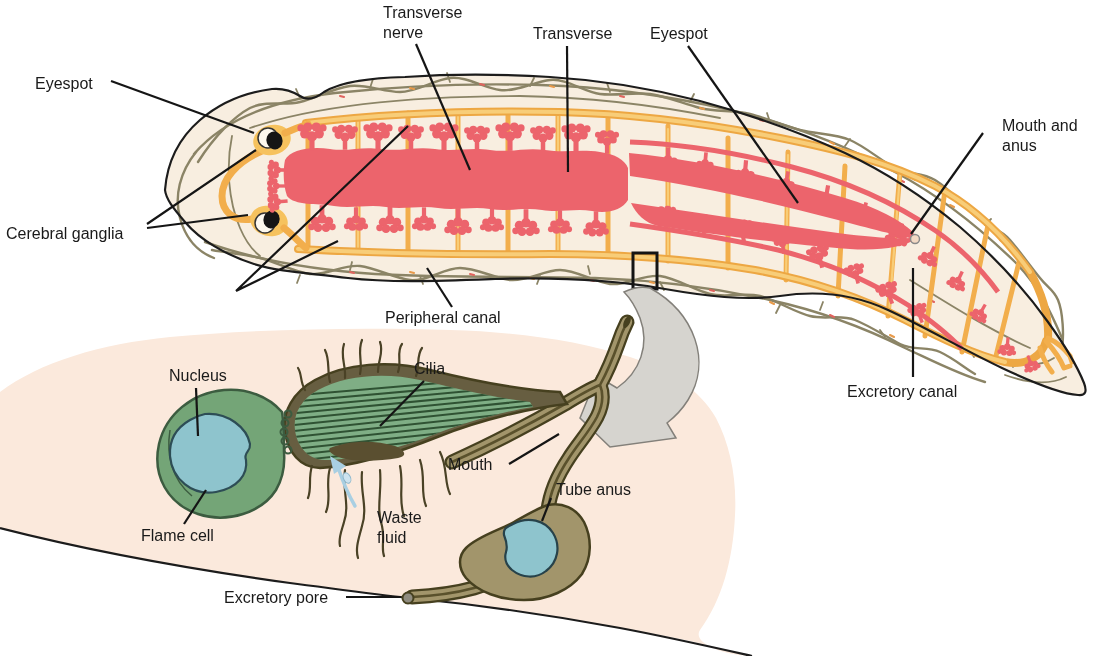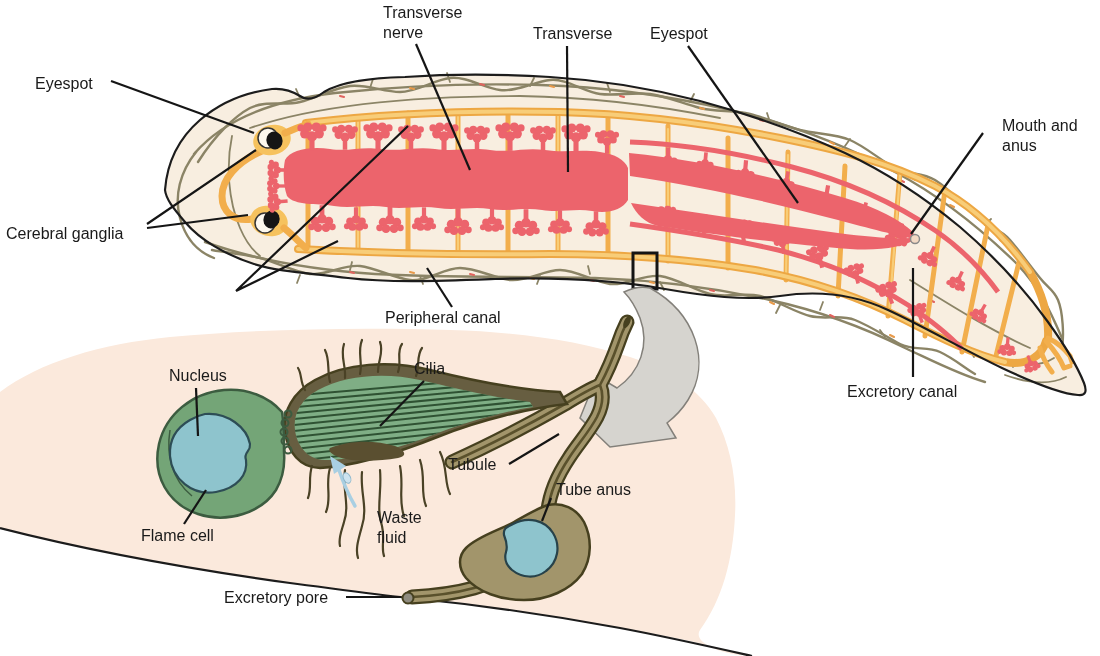--- a/index.html
+++ b/index.html
@@ -252,18 +252,18 @@
 <div class="lbl" style="left:35px;top:74px">Eyespot</div>
 <div class="lbl wrap" style="left:367px;top:3px;width:105px">Transverse nerve</div>
 <div class="lbl" style="left:533px;top:24px">Transverse</div>
 <div class="lbl" style="left:650px;top:24px">Eyespot</div>
 <div class="lbl wrap" style="left:986px;top:116px;width:100px">Mouth and anus</div>
 <div class="lbl" style="left:6px;top:224px">Cerebral ganglia</div>
 <div class="lbl" style="left:385px;top:308px">Peripheral canal</div>
 <div class="lbl" style="left:847px;top:382px">Excretory canal</div>
 <div class="lbl" style="left:169px;top:366px">Nucleus</div>
 <div class="lbl" style="left:414px;top:359px">Cilia</div>
-<div class="lbl" style="left:448px;top:455px">Tubule</div>
+<div class="lbl" style="left:448px;top:455px">Mouth</div>
 <div class="lbl" style="left:556px;top:480px">Tube anus</div>
 <div class="lbl wrap" style="left:361px;top:508px;width:62px">Waste fluid</div>
 <div class="lbl" style="left:141px;top:526px">Flame cell</div>
 <div class="lbl" style="left:224px;top:588px">Excretory pore</div>
 </div>
 
 </body></html>

